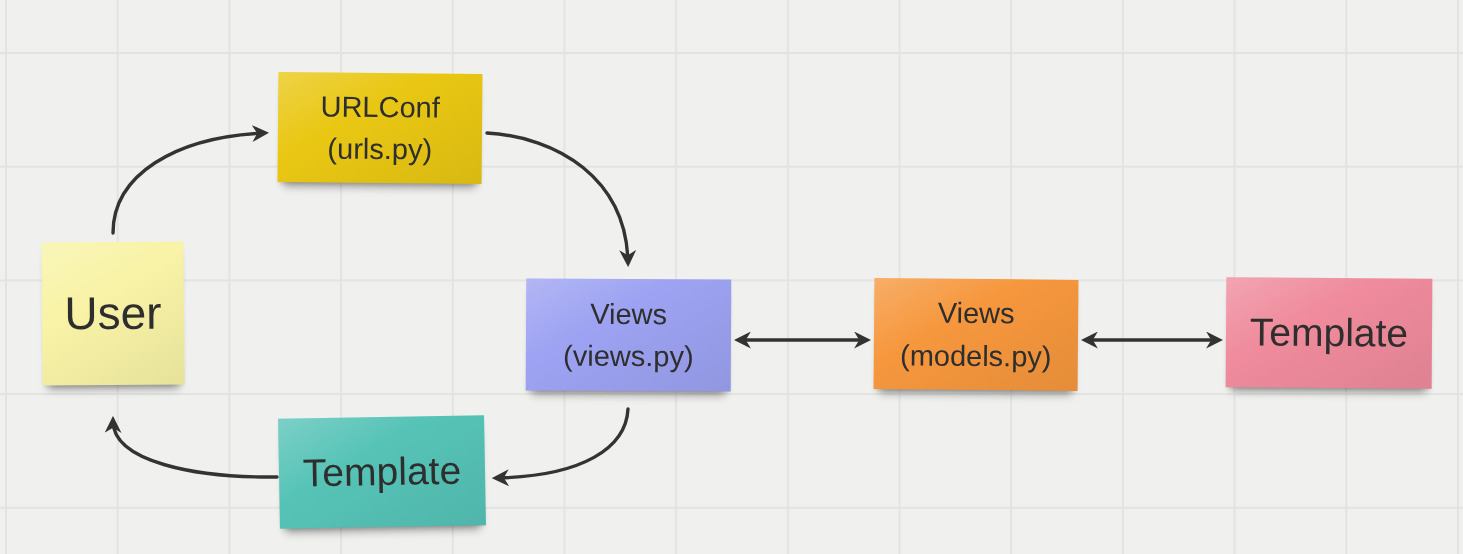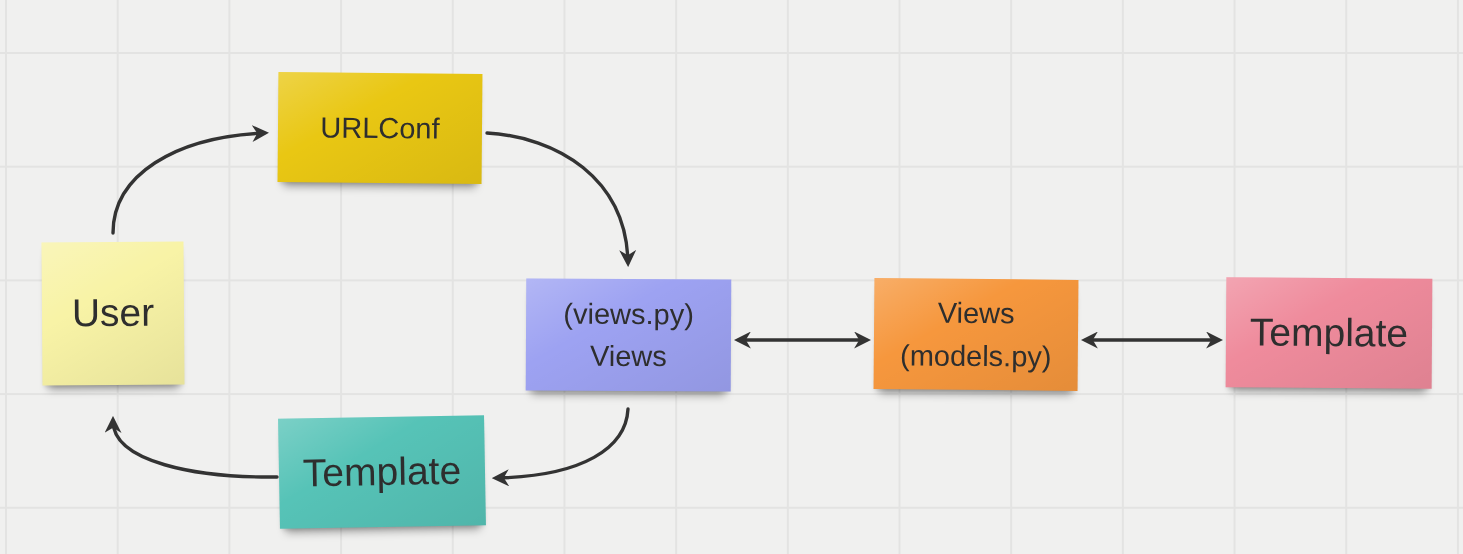--- a/index.html
+++ b/index.html
@@ -26,29 +26,30 @@
   }
   .sticky .line{line-height:1.45;white-space:nowrap;}
   .edges{position:absolute;inset:0;pointer-events:none;}
   .connector{fill:none;stroke-width:3.4;stroke-linecap:round;pointer-events:stroke;}
 </style>
 </head>
 <body>
 
 <div class="board" id="board">
   <div class="nodes-layer" id="nodes-layer">
-      <div class="sticky" style="left: 42px; top: 242px; width: 142px; height: 143px; background-color: rgb(248, 243, 166); font-size: 39px; color: rgb(46, 46, 46); transform: rotate(-0.4deg);">
+      <div class="sticky" style="left: 42px; top: 242px; width: 142px; height: 143px; background-color: rgb(248, 243, 166); font-size: 46px; color: rgb(46, 46, 46); transform: rotate(-0.4deg);">
         <div class="line">User</div>
       </div>
       <div class="sticky" style="left: 278px; top: 73px; width: 204px; height: 110px; background-color: rgb(233, 199, 19); font-size: 29px; color: rgb(46, 46, 46); transform: rotate(0.5deg);">
         <div class="line">URLConf</div>
+        <div class="line">(urls.py)</div>
       </div>
       <div class="sticky" style="left: 526px; top: 279px; width: 205px; height: 112px; background-color: rgb(157, 162, 242); font-size: 29px; color: rgb(46, 46, 46); transform: rotate(0.3deg);">
+        <div class="line">Views</div>
         <div class="line">(views.py)</div>
-        <div class="line">Views</div>
       </div>
       <div class="sticky" style="left: 874px; top: 279px; width: 204px; height: 111px; background-color: rgb(246, 151, 61); font-size: 29px; color: rgb(46, 46, 46); transform: rotate(0.5deg);">
         <div class="line">Views</div>
         <div class="line">(models.py)</div>
       </div>
       <div class="sticky" style="left: 1226px; top: 278px; width: 206px; height: 110px; background-color: rgb(239, 139, 156); font-size: 39px; color: rgb(46, 46, 46); transform: rotate(0.4deg);">
         <div class="line">Template</div>
       </div>
       <div class="sticky" style="left: 279px; top: 417px; width: 206px; height: 110px; background-color: rgb(86, 195, 183); font-size: 39px; color: rgb(46, 46, 46); transform: rotate(-1deg);">
         <div class="line">Template</div>

